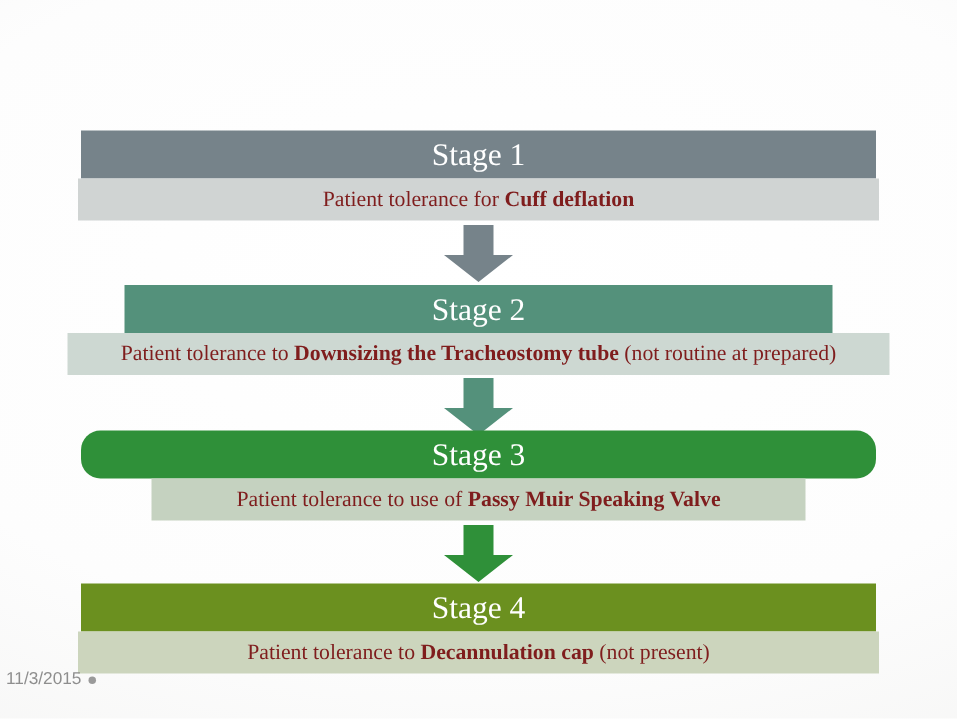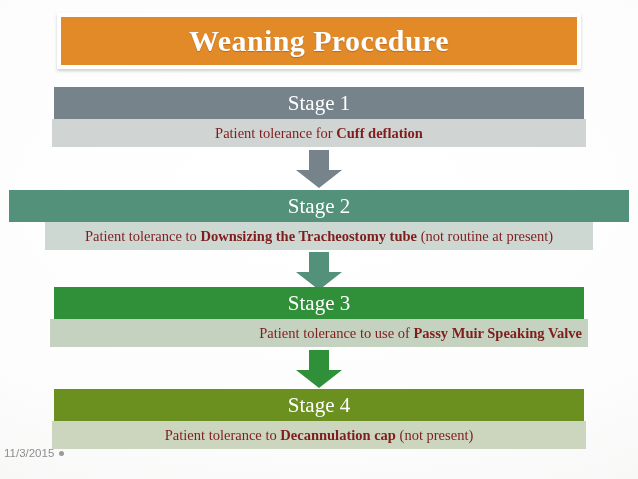--- a/index.html
+++ b/index.html
@@ -88,26 +88,26 @@
   }
   .stage-body-text b {
     font-weight: bold;
   }
   
   #stage-1 { top: 87px; }
   #stage-1 .stage-header { width: 530px; background: #76838a; }
   #stage-1 .stage-body   { width: 534px; background: #d0d4d3; }
 
   #stage-2 { top: 190px; }
-  #stage-2 .stage-header { width: 620px; background: #54917b; }
+  #stage-2 .stage-header { width: 472px; background: #54917b; }
   #stage-2 .stage-body   { width: 548px; background: #cdd8d2; }
 
   #stage-3 { top: 287px; }
-  #stage-3 .stage-header { width: 530px; background: #2f9039; }
-  #stage-3 .stage-body   { width: 538px; background: #c5d2c0; justify-content: flex-end; }
+  #stage-3 .stage-header { width: 530px; background: #2f9039; border-radius: 13px; }
+  #stage-3 .stage-body   { width: 436px; background: #c5d2c0; }
 
   #stage-4 { top: 389px; }
   #stage-4 .stage-header { width: 530px; background: #6b901f; text-align: center; }
   #stage-4 .stage-body   { width: 534px; background: #ccd5bd; }
 
   
   .arrow {
     position: absolute;
     left: 294px;
     width: 50px;
@@ -146,25 +146,20 @@
     border-radius: 50%;
     background: #9a9a9a;
     flex: none;
   }
 </style>
 </head>
 <body>
 
 <div class="slide">
 
-  <div class="title-wrap">
-    <div class="title-bar">
-      <span class="title-text">Weaning Procedure</span>
-    </div>
-  </div>
 
   <div class="stage" id="stage-1">
     <div class="stage-header">
       <span class="stage-header-text">Stage 1</span>
     </div>
     <div class="stage-body">
       <span class="stage-body-text"><span>Patient tolerance for </span><b>Cuff deflation</b><span></span></span>
     </div>
   </div>
 
@@ -172,21 +167,21 @@
     <svg viewBox="0 0 50 38" xmlns="http://www.w3.org/2000/svg">
       <polygon points="15,0 35,0 35,20 48,20 25,38 2,20 15,20" fill="#76838a"></polygon>
     </svg>
   </div>
 
   <div class="stage" id="stage-2">
     <div class="stage-header">
       <span class="stage-header-text">Stage 2</span>
     </div>
     <div class="stage-body">
-      <span class="stage-body-text"><span>Patient tolerance to </span><b>Downsizing the Tracheostomy tube</b><span> (not routine at present)</span></span>
+      <span class="stage-body-text"><span>Patient tolerance to </span><b>Downsizing the Tracheostomy tube</b><span> (not routine at prepared)</span></span>
     </div>
   </div>
 
   <div class="arrow" id="arrow-2">
     <svg viewBox="0 0 50 38" xmlns="http://www.w3.org/2000/svg">
       <polygon points="15,0 35,0 35,20 48,20 25,38 2,20 15,20" fill="#54917b"></polygon>
     </svg>
   </div>
 
   <div class="stage" id="stage-3">

